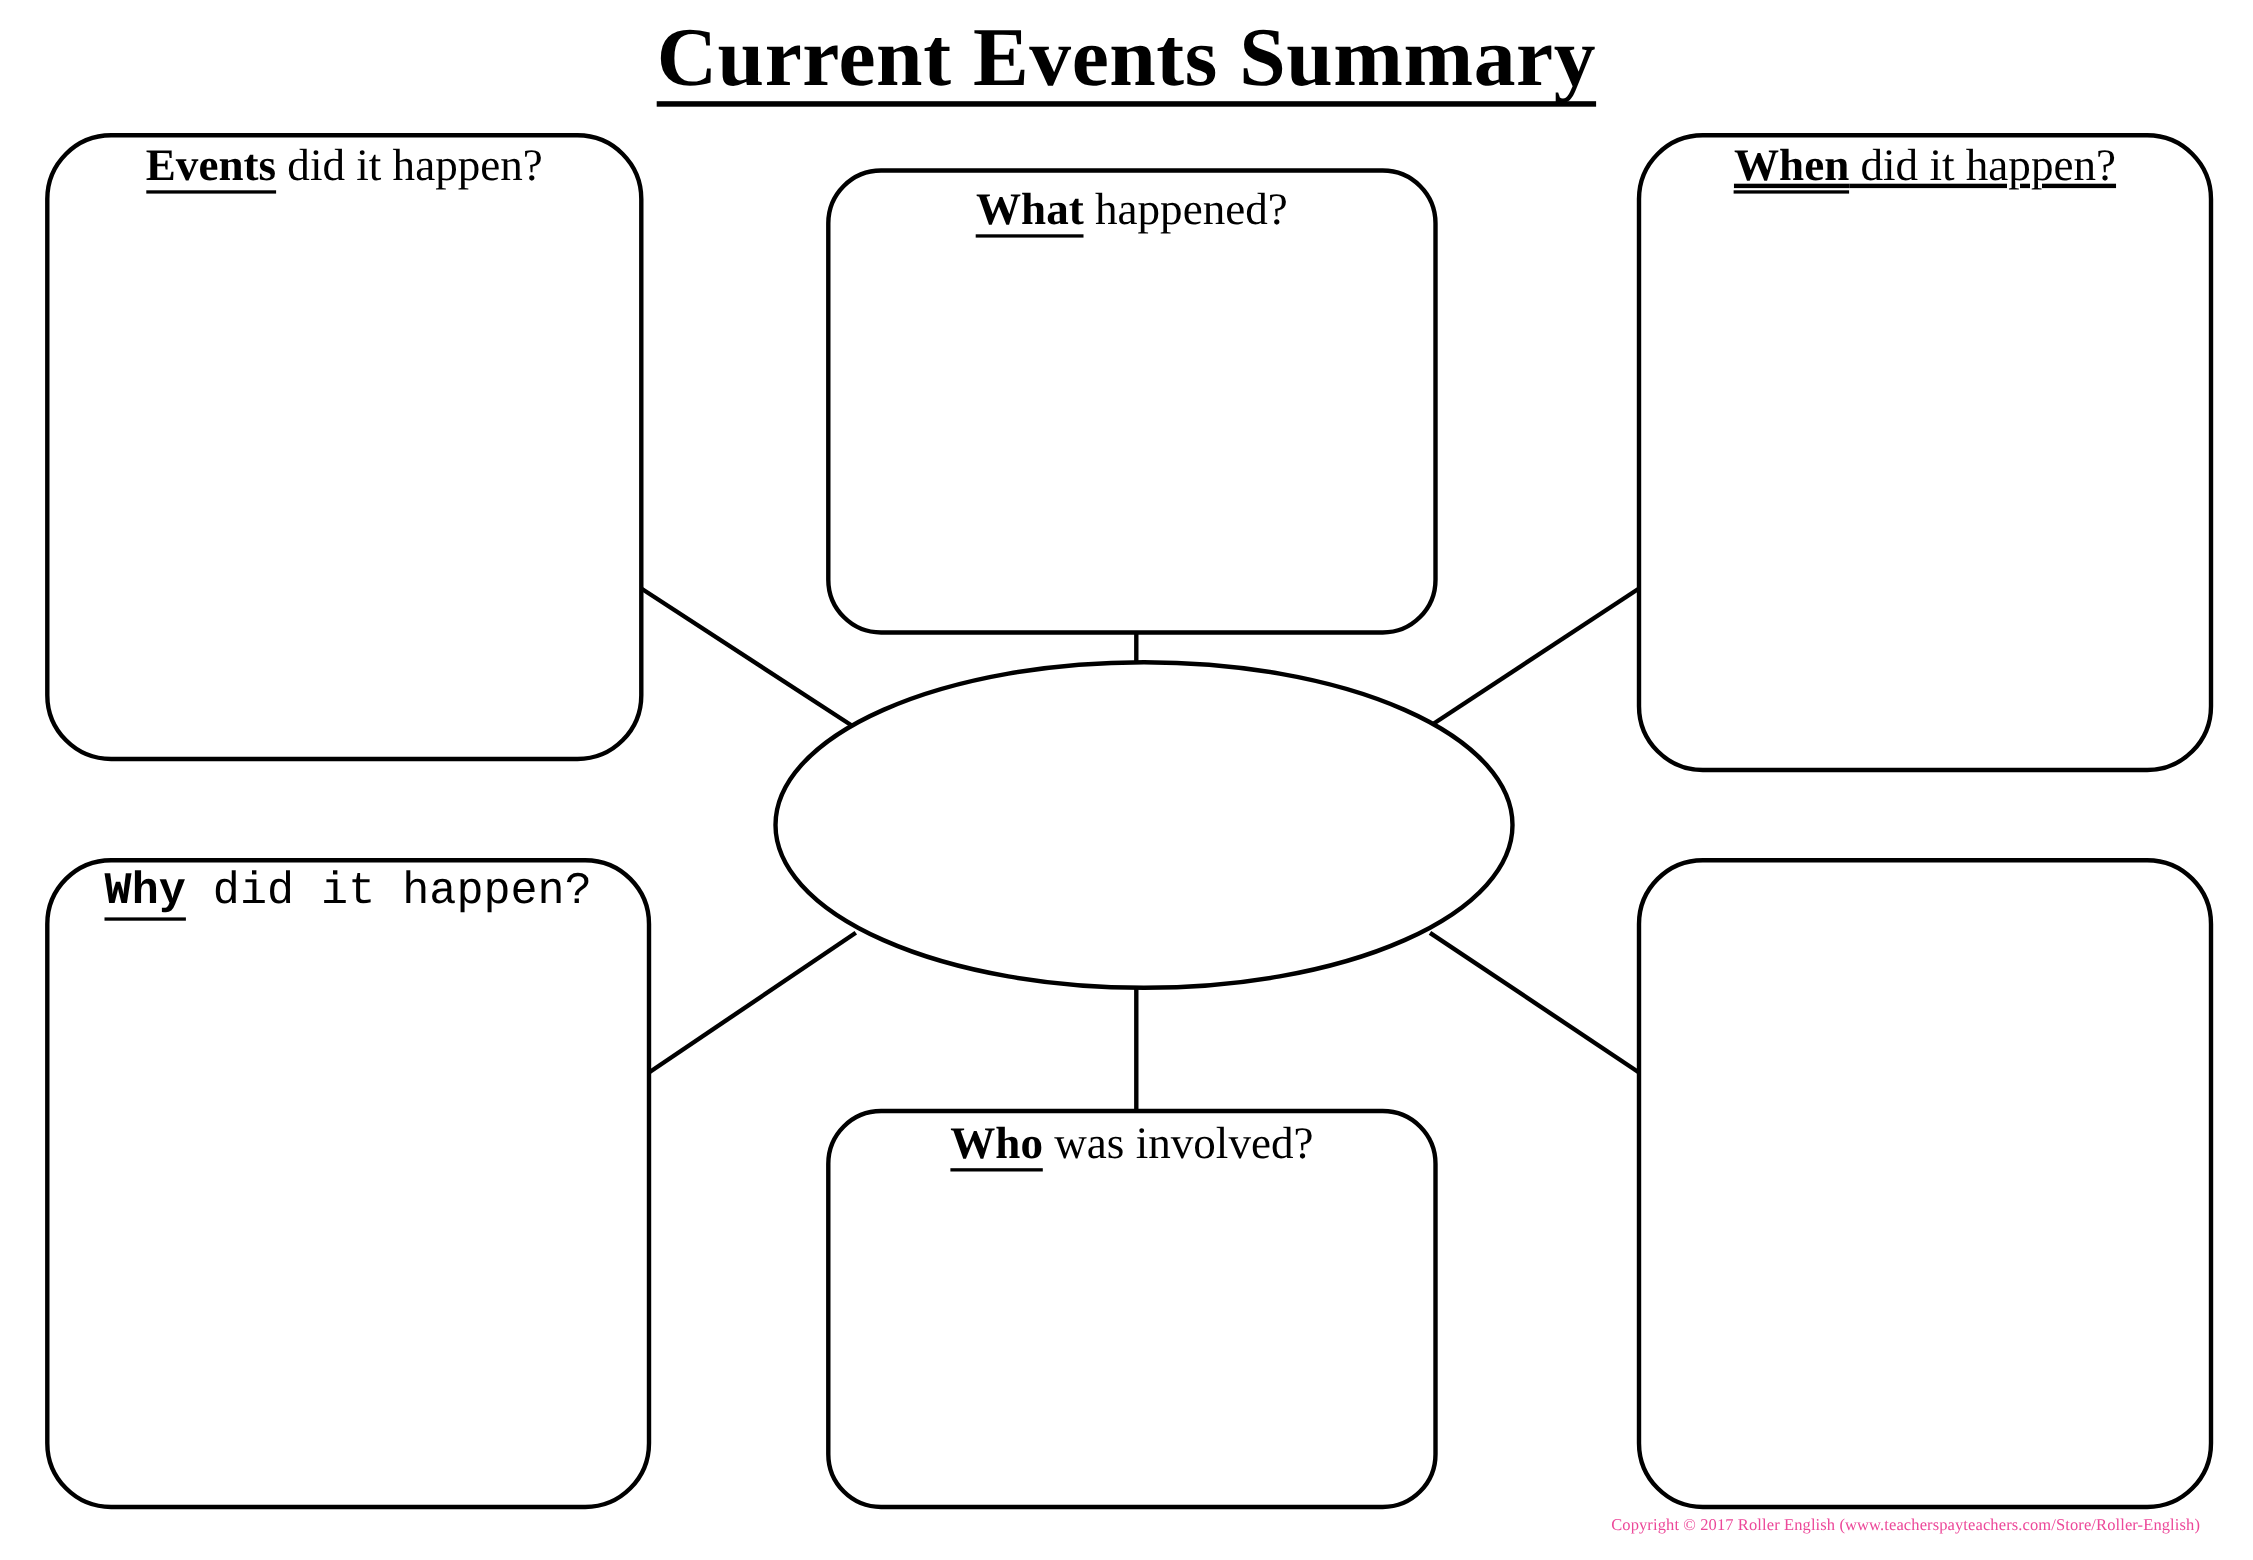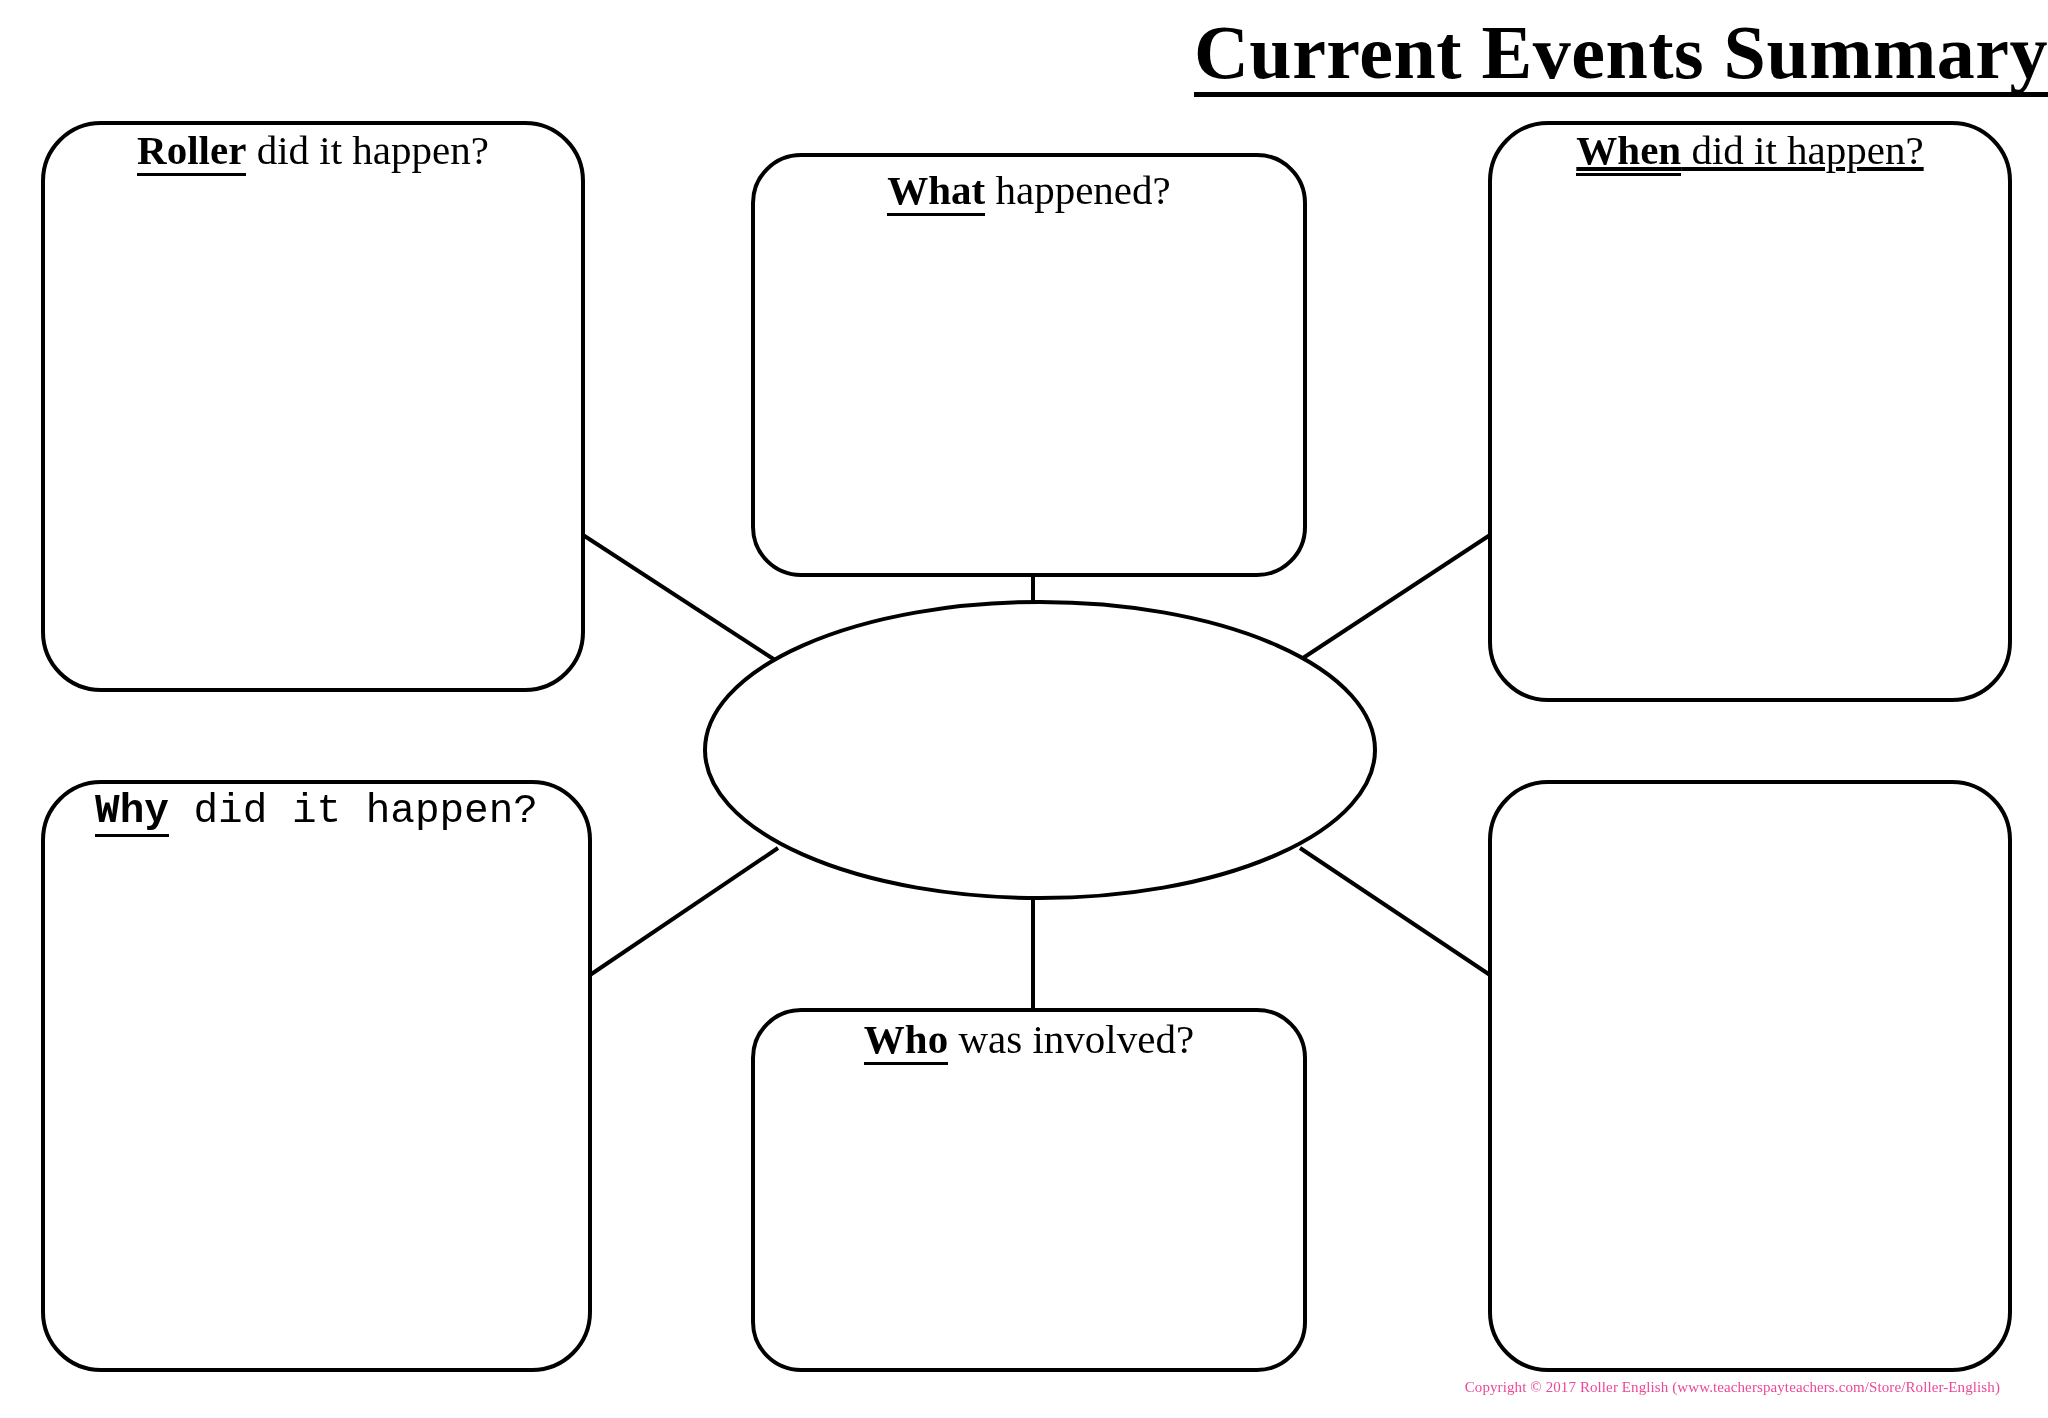--- a/index.html
+++ b/index.html
@@ -22,21 +22,21 @@
     width: 2048px;
     height: 1418px;
   }
 
   
   .title {
     position: absolute;
     left: 0;
     top: 14px;
     width: 2048px;
-    text-align: right;
+    text-align: center;
     font-size: 76px;
     font-weight: bold;
     letter-spacing: 0.5px;
     line-height: 1.0;
     white-space: nowrap;
   }
   .title .title-text {
     display: inline-block;
     border-bottom: 5px solid #000;
     padding-bottom: 2px;
@@ -121,21 +121,21 @@
 
     <rect class="shape" x="43" y="123" width="540" height="567" rx="58" ry="58"></rect>
     <rect class="shape" x="753" y="155" width="552" height="420" rx="48" ry="48"></rect>
     <rect class="shape" x="1490" y="123" width="520" height="577" rx="58" ry="58"></rect>
     <rect class="shape" x="43" y="782" width="547" height="588" rx="58" ry="58"></rect>
     <rect class="shape" x="1490" y="782" width="520" height="588" rx="58" ry="58"></rect>
     <rect class="shape" x="753" y="1010" width="552" height="360" rx="48" ry="48"></rect>
   </svg>
 
   <div class="box-label lbl-where">
-    <span class="kw">Roller</span><span class="rest"> did it happen?</span>
+    <span class="kw">Events</span><span class="rest"> did it happen?</span>
   </div>
 
   <div class="box-label lbl-what">
     <span class="kw">What</span><span class="rest"> happened?</span>
   </div>
 
   <div class="box-label lbl-when">
     <span class="kw">When</span><span class="rest"> did it happen?</span>
   </div>
 

